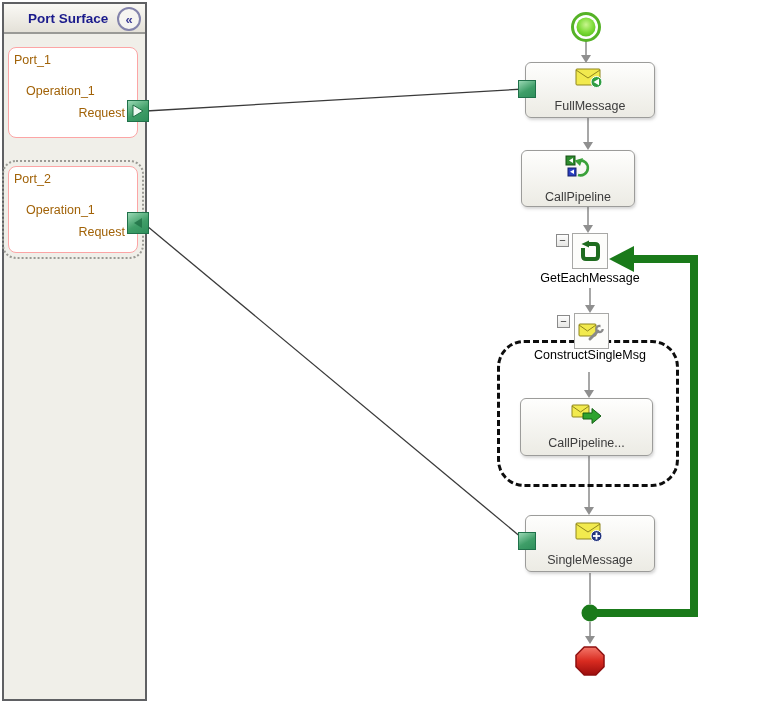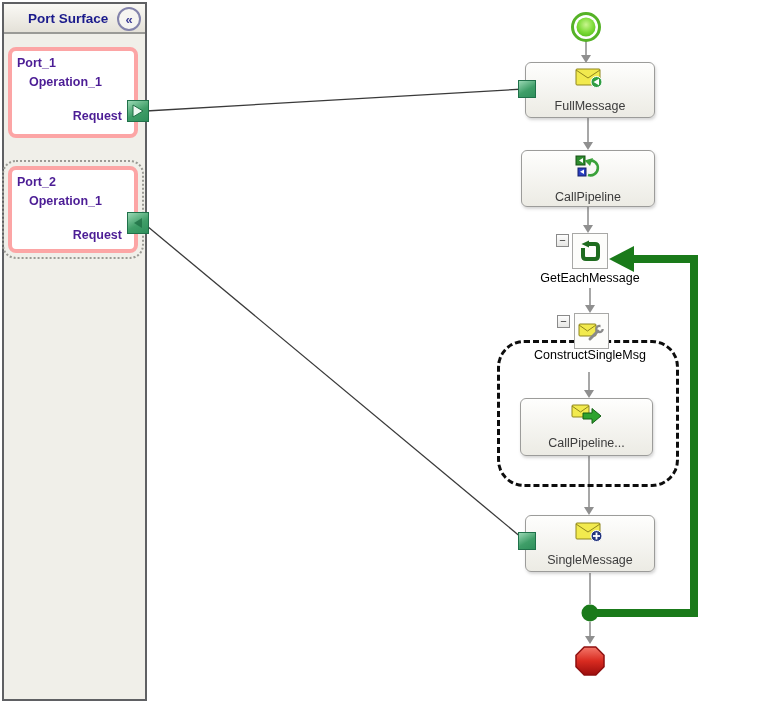--- a/index.html
+++ b/index.html
@@ -8,25 +8,25 @@
 
   
   .panel{position:absolute;left:2px;top:2px;width:145px;height:699px;
          background:#f0efe9;border:2px solid #5f6063;box-sizing:border-box;}
   .panel-header{position:relative;height:28px;background:linear-gradient(#faf9f5,#e4e1d8);
                 border-bottom:2px solid #9a9a96;display:flex;align-items:center;}
   .panel-title{font-size:13.5px;font-weight:bold;color:#1b1b8c;margin-left:24px;}
   .collapse-btn{position:absolute;right:4px;top:3px;width:20px;height:20px;border:2px solid #8383ab;
                 border-radius:50%;background:#f6f5f1;color:#3c3c96;font-size:13px;font-weight:bold;
                 display:flex;align-items:center;justify-content:center;line-height:1;cursor:pointer;}
-  .port-box{position:absolute;left:8px;width:130px;background:#ffffff;border:4px solid #fca5a5;
-            border-radius:8px;box-sizing:border-box;font-size:12.5px;color:#4c1d95;font-weight:bold;}
+  .port-box{position:absolute;left:8px;width:130px;background:#ffffff;border:1px solid #fca5a5;
+            border-radius:8px;box-sizing:border-box;font-size:12.5px;color:#a16207;}
   .port-box.selected{outline:2px dotted #9a9a94;outline-offset:4px;}
   .port-name{position:absolute;left:5px;top:5px;}
-  .port-operation{position:absolute;left:17px;top:24px;}
+  .port-operation{position:absolute;left:17px;top:36px;}
   .port-request{position:absolute;right:12px;top:58px;}
   .port-anchor{position:absolute;width:22px;height:22px;border:1px solid #20714a;box-sizing:border-box;
                background:linear-gradient(150deg,#9ad8b4 0%,#3f9e68 55%,#2f8f5b 100%);z-index:6;
                display:flex;align-items:center;justify-content:center;}
 
   
   svg.wires{position:absolute;left:0;top:0;z-index:1;}
   .task-box{position:absolute;z-index:3;border:1px solid #9c9c9a;border-radius:6px;
             background:linear-gradient(#fefefd,#ecebe4);box-shadow:1px 2px 3px rgba(90,90,90,.25);
             display:flex;flex-direction:column;align-items:center;justify-content:center;gap:10px;
@@ -128,21 +128,21 @@
     <svg width="30" height="22" viewBox="0 0 30 22">
       <rect x="1" y="2" width="24" height="16" rx="1" fill="#f2ea4e" stroke="#8f861c"></rect>
       <path d="M1,3 L13,11 L25,3" fill="none" stroke="#8f861c"></path>
       <circle cx="21.5" cy="15" r="5.5" fill="#2f9e43" stroke="#ffffff"></circle>
       <polygon points="18.5,15 24,11.8 24,18.2" fill="#ffffff"></polygon>
     </svg>
     <span>FullMessage</span>
   </div>
   <div class="node-anchor" style="left:518px;top:80px;"></div>
 
-  <div class="task-box" style="left:521px;top:150px;width:134px;height:57px;">
+  <div class="task-box" style="left:521px;top:150px;width:114px;height:57px;">
     <svg width="28" height="26" viewBox="0 0 28 26">
       <rect x="2" y="2" width="9" height="9" fill="#2e8b2e" stroke="#155015"></rect>
       <polygon points="9,4 9,9 5,6.5" fill="#ffffff"></polygon>
       <rect x="4" y="14" width="8" height="8" fill="#2b3fc0" stroke="#14206a"></rect>
       <polygon points="10,15.5 10,20 6,17.8" fill="#ffffff"></polygon>
       <path d="M14,21 A 7.5,7.5 0 1 0 15,6.5" fill="none" stroke="#3aa13a" stroke-width="2.6"></path>
       <polygon points="10.5,6.5 19,4 16,12" fill="#3aa13a"></polygon>
     </svg>
     <span>CallPipeline</span>
   </div>

